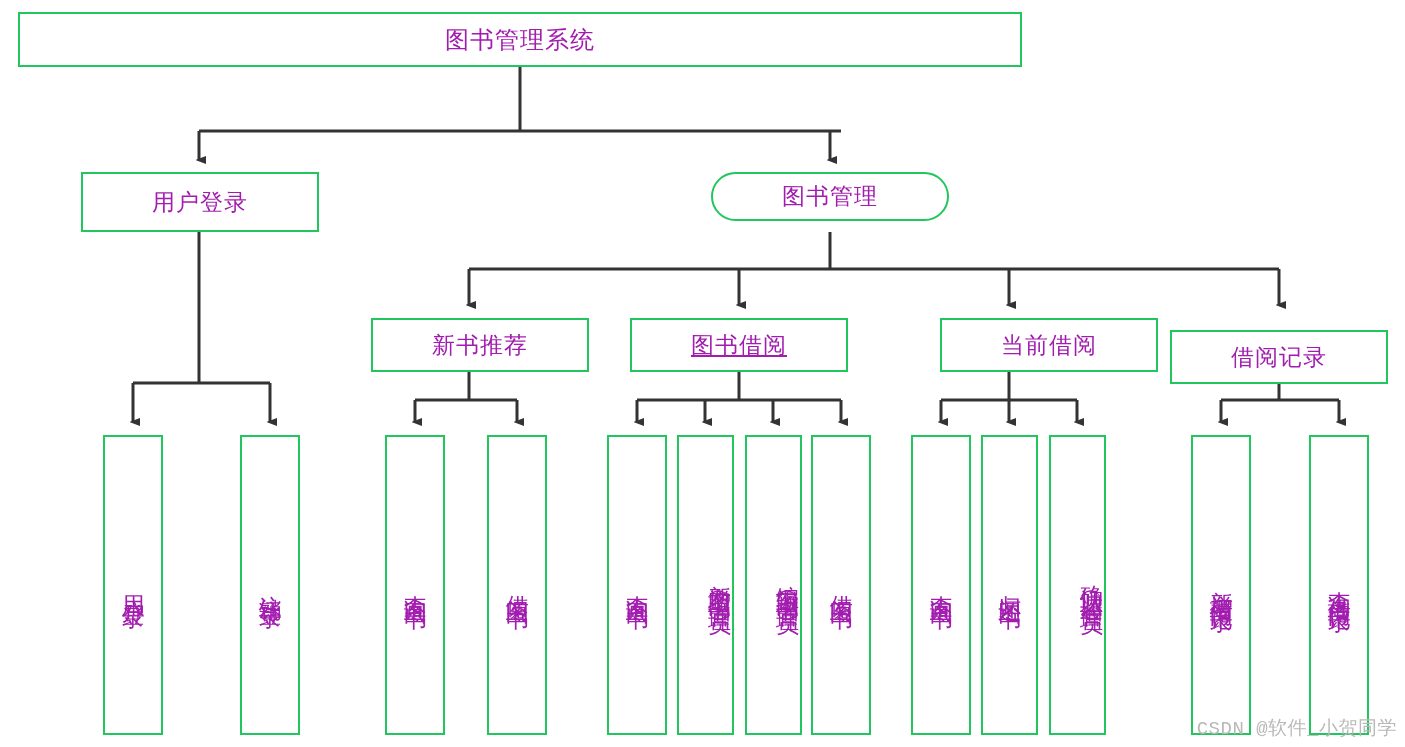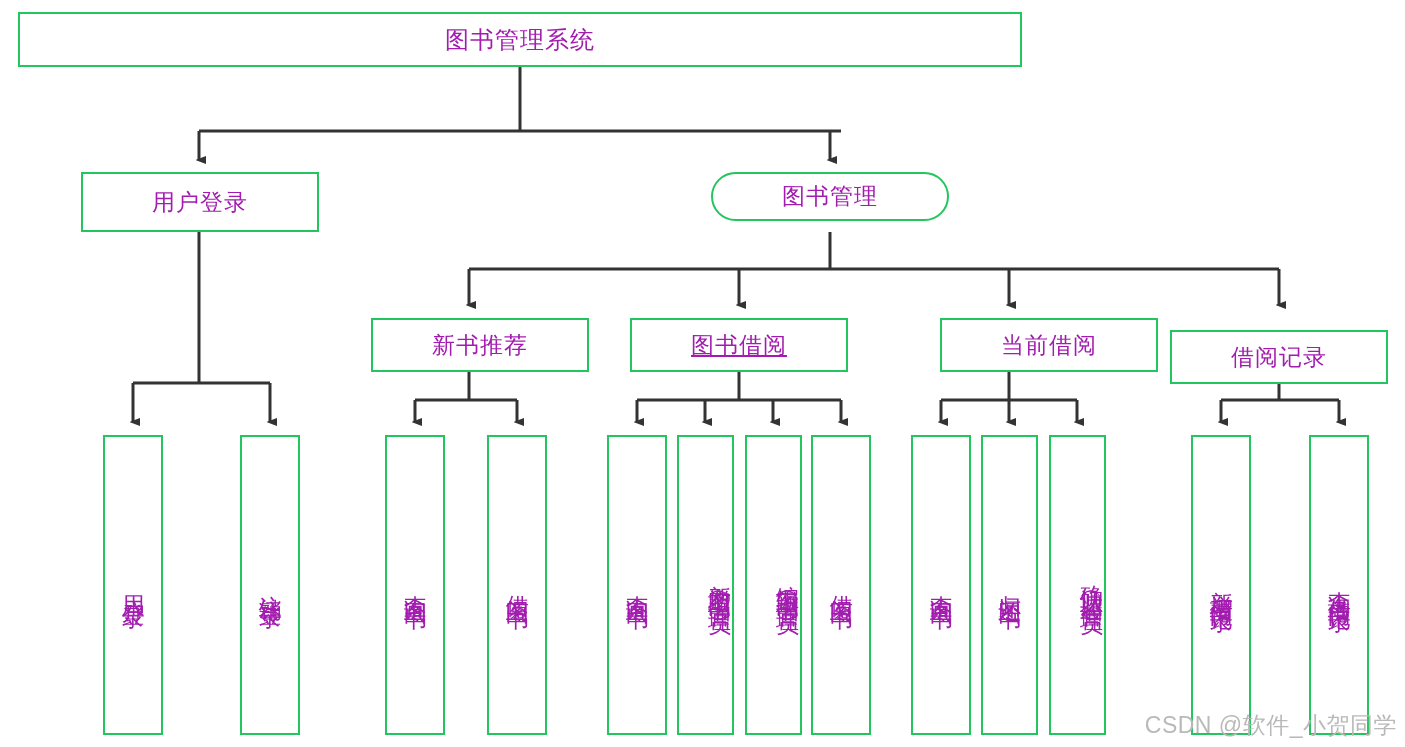--- a/index.html
+++ b/index.html
@@ -56,25 +56,26 @@
     text-align: center;
     white-space: nowrap;
   }
   .node-vertical.v-center {
     align-items: center;
   }
   .watermark {
     position: absolute;
     right: 8px;
     bottom: 6px;
-    font-size: 23px;
+    font-size: 19px;
     color: #b9b9b9;
     letter-spacing: 0.5px;
     white-space: nowrap;
     pointer-events: none;
+    font-family: Liberation Mono, monospace;
   }
 </style>
 </head>
 <body>
 
 <div id="canvas">
 
   <svg id="diagram-svg" viewBox="0 0 1405 747" xmlns="http://www.w3.org/2000/svg">
     <defs>
       <marker id="arrow" markerWidth="10" markerHeight="10" refX="4" refY="7" orient="auto" markerUnits="userSpaceOnUse">

